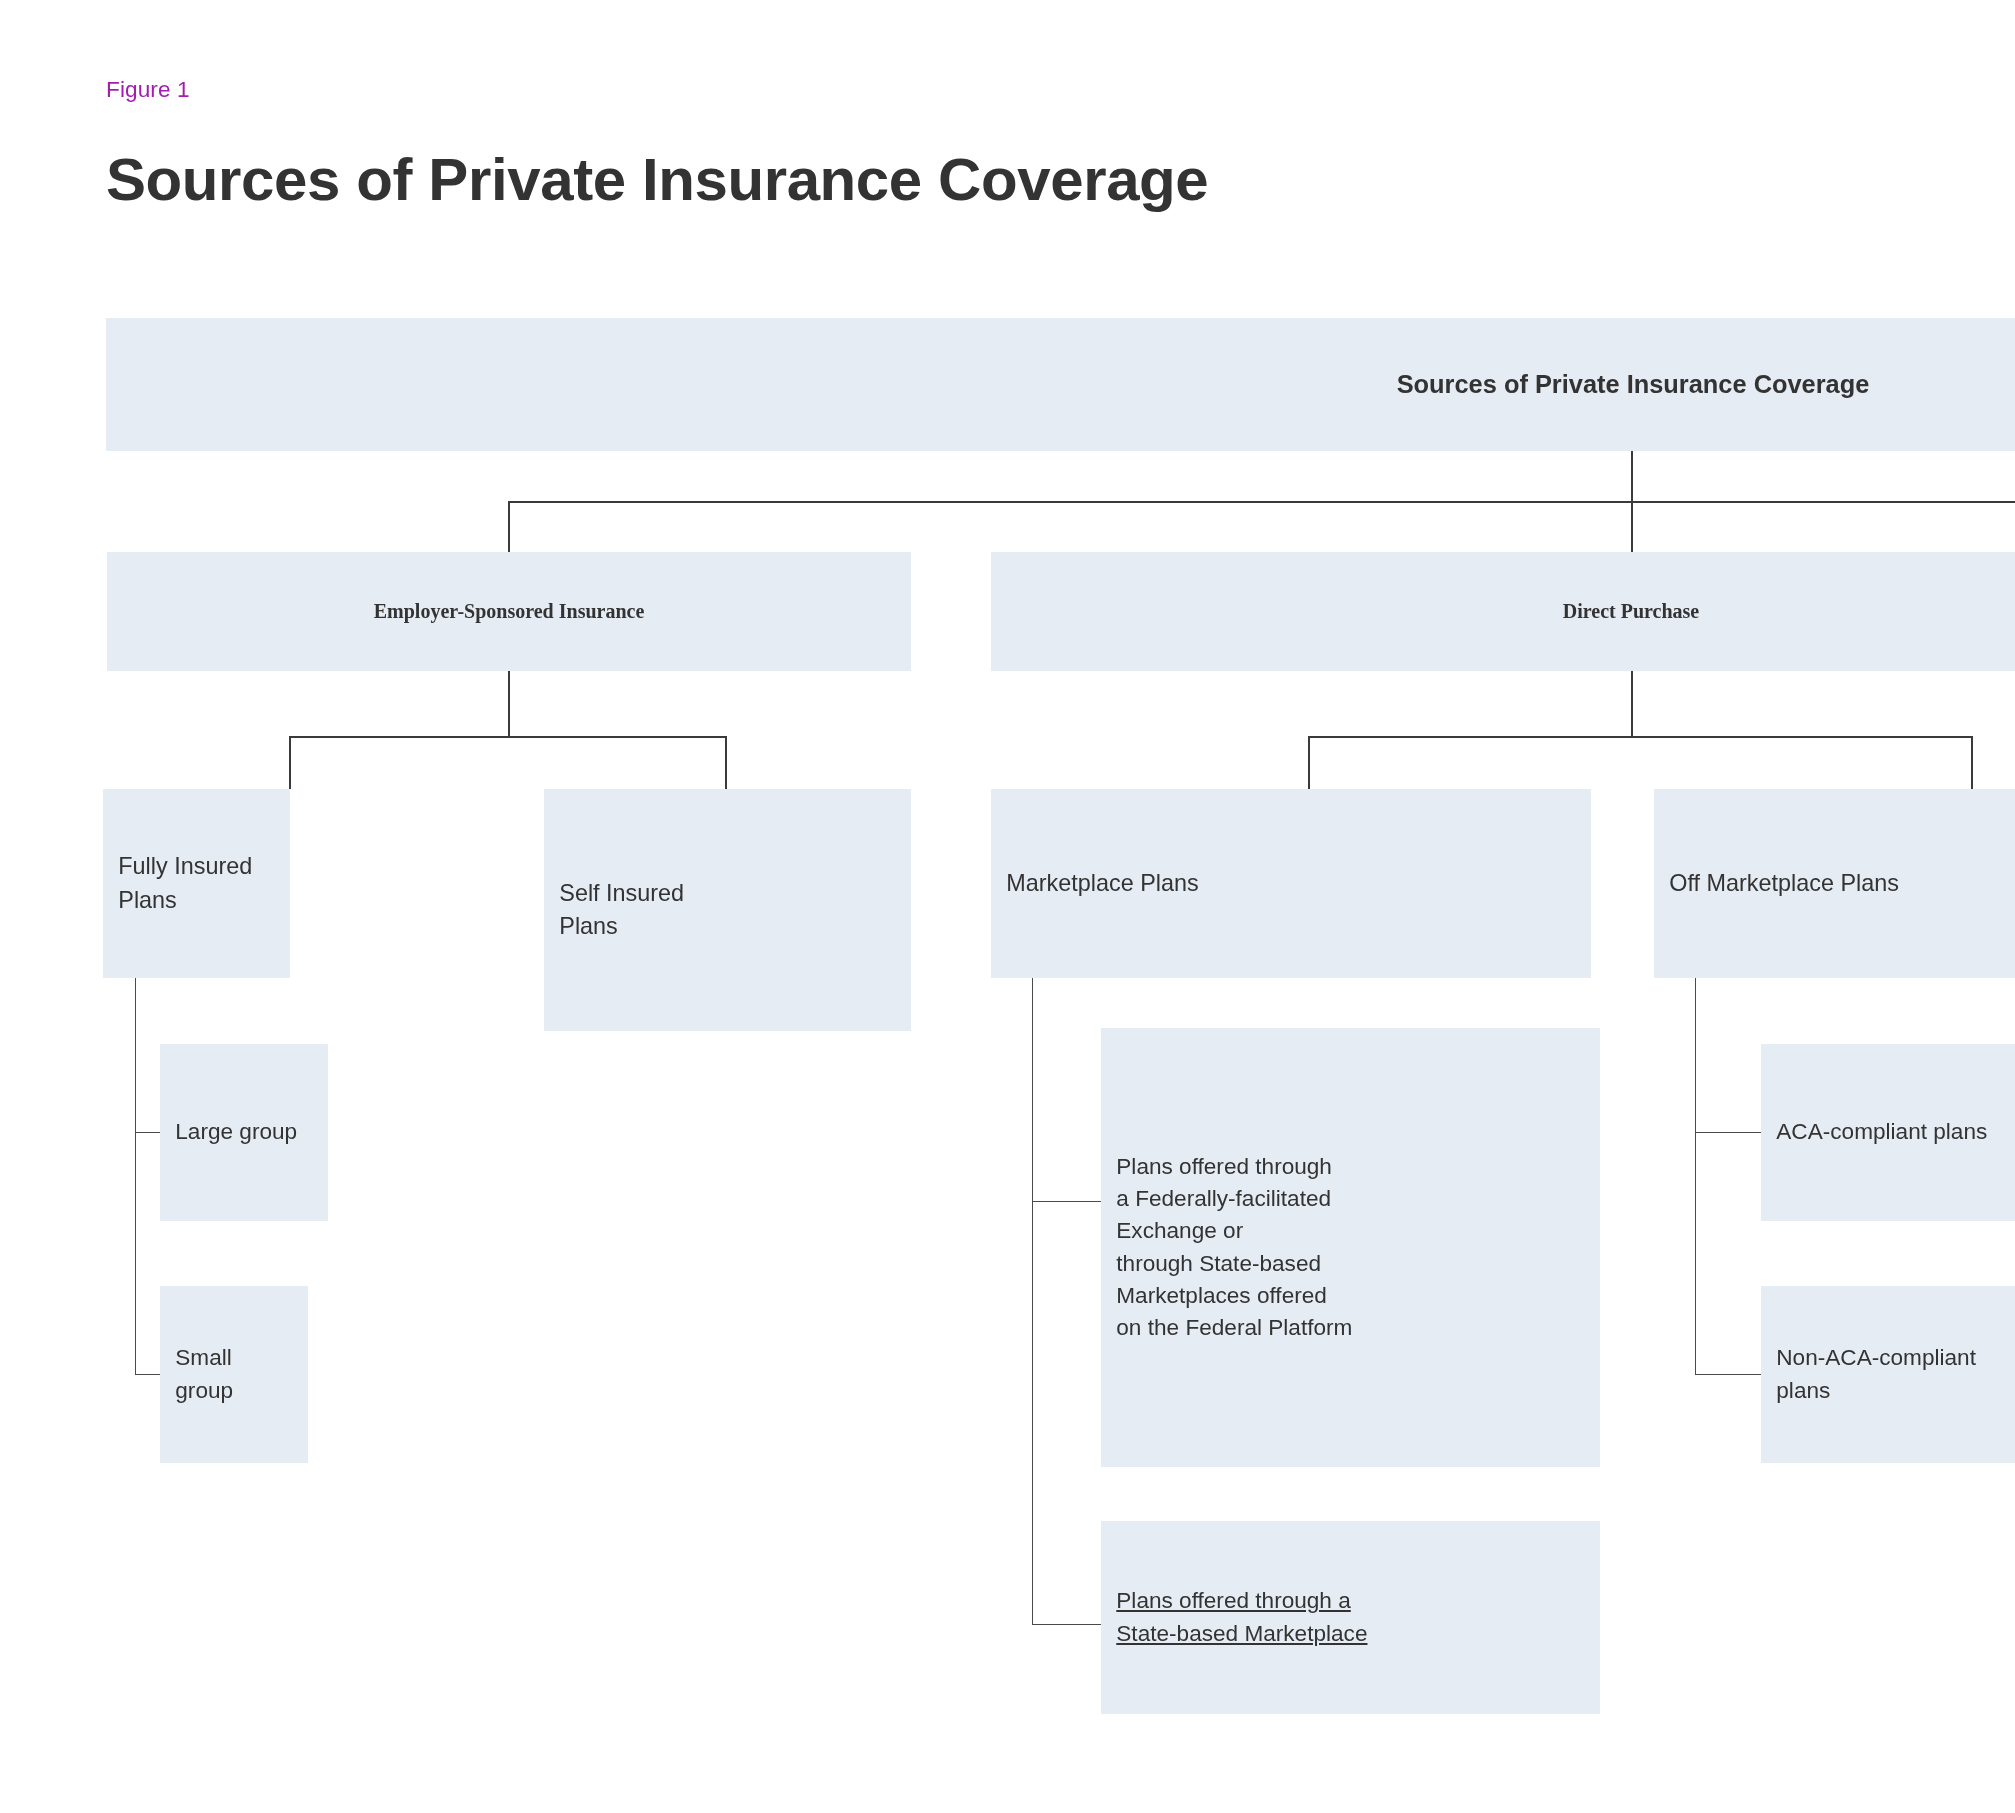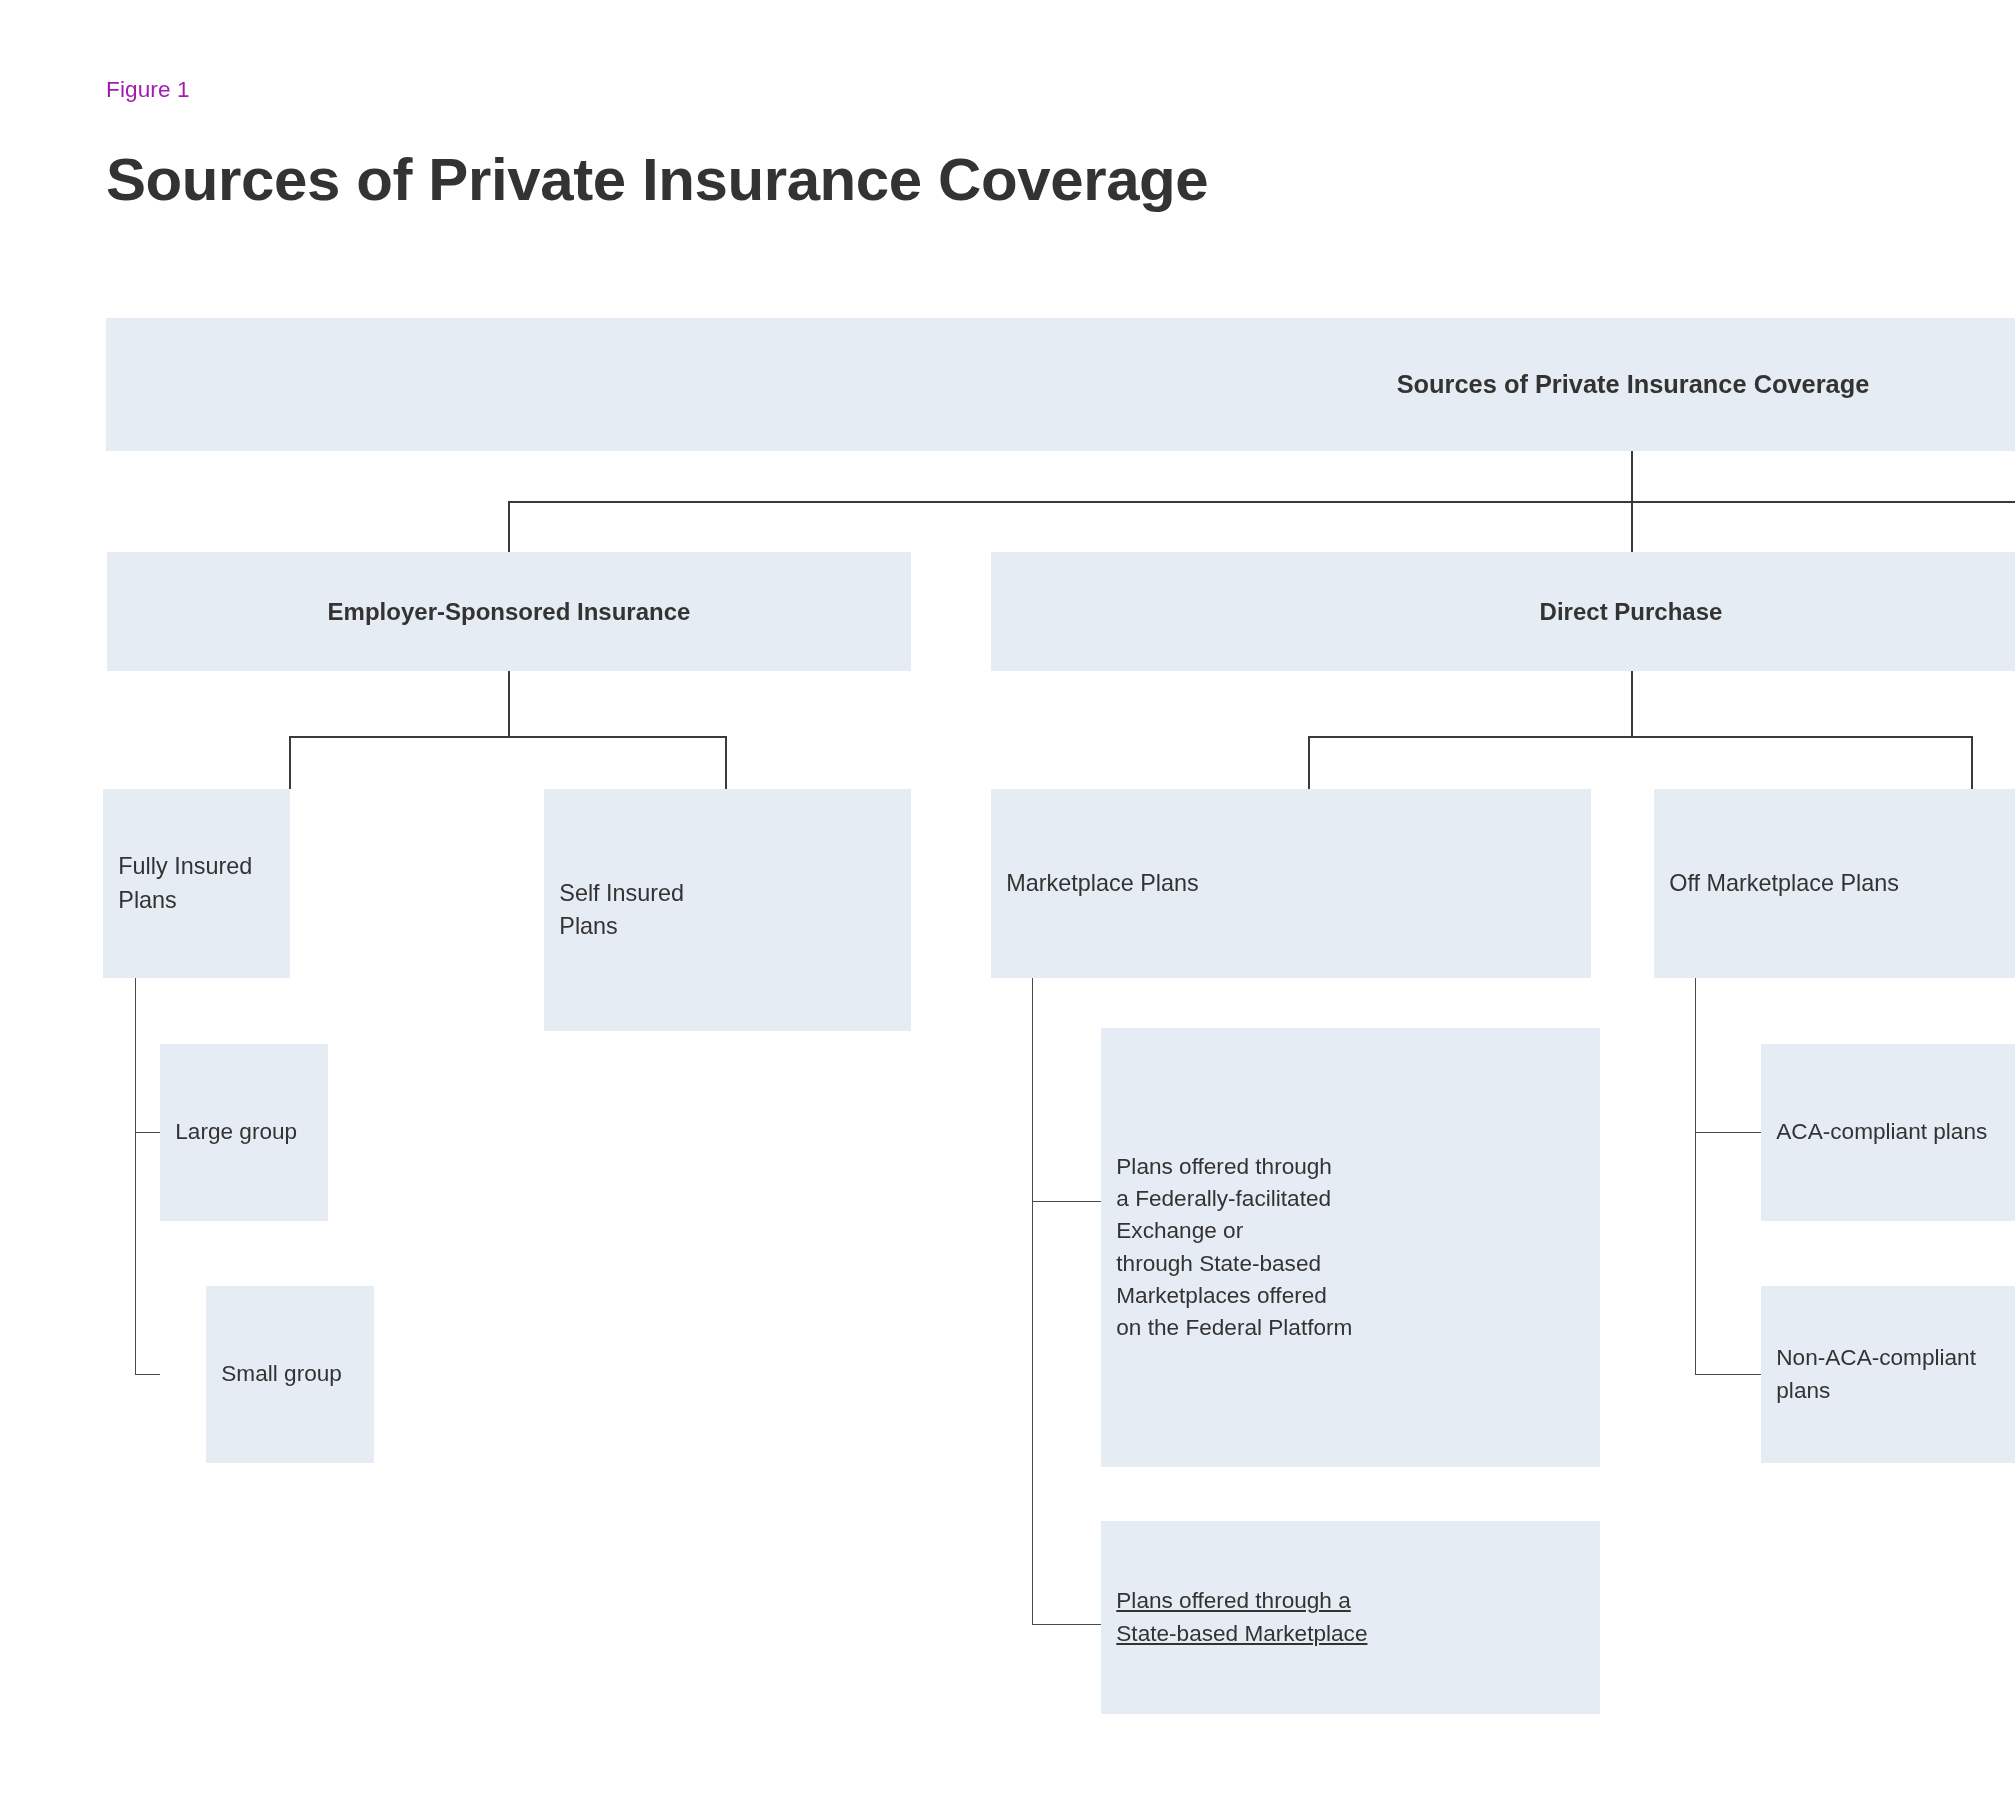--- a/index.html
+++ b/index.html
@@ -56,21 +56,21 @@
   }
   .node.center .node-text {
     text-align: center;
     font-weight: bold;
   }
   .node.left .node-text {
     text-align: left;
   }
 
   .lvl1 { font-size: 25.4px; }
-  .lvl2 { font-size: 24px; }
+  .lvl2 { font-size: 20px; font-family: Liberation Serif, serif; }
   .lvl3 { font-size: 23.4px; line-height: 1.42; }
   .lvl4 { font-size: 22.6px; line-height: 1.42; }
 
   
   .line {
     position: absolute;
     background: #3a3a3a;
   }
   .line.v { width: 1.6px; }
   .line.h { height: 1.6px; }
@@ -140,21 +140,21 @@
   <div class="line h thin" style="left:1032px; top:1624px; width:69px;"></div>
 
   <div class="line v thin" style="left:1695px; top:978px; height:397px;"></div>
   <div class="line h thin" style="left:1695px; top:1132px; width:66px;"></div>
   <div class="line h thin" style="left:1695px; top:1374px; width:66px;"></div>
 
   <div class="node left lvl4" style="left:160px; top:1044px; width:168px; height:177px; padding:0 15.3px;justify-content:flex-end;">
     <span class="node-text">Large group</span>
   </div>
 
-  <div class="node left lvl4" style="left:160px; top:1286px; width:168px; height:177px; padding:0 15.3px;margin-left:46px;">
+  <div class="node left lvl4" style="left:160px; top:1286px; width:148px; height:177px; padding:0 15.3px;">
     <span class="node-text">Small group</span>
   </div>
 
   <div class="node left lvl4" style="left:1101px; top:1028px; width:499px; height:439px; padding:0 15.3px;">
     <span class="node-text">Plans offered through
 a Federally-facilitated
 Exchange or
 through State-based
 Marketplaces offered
 on the Federal Platform</span>

